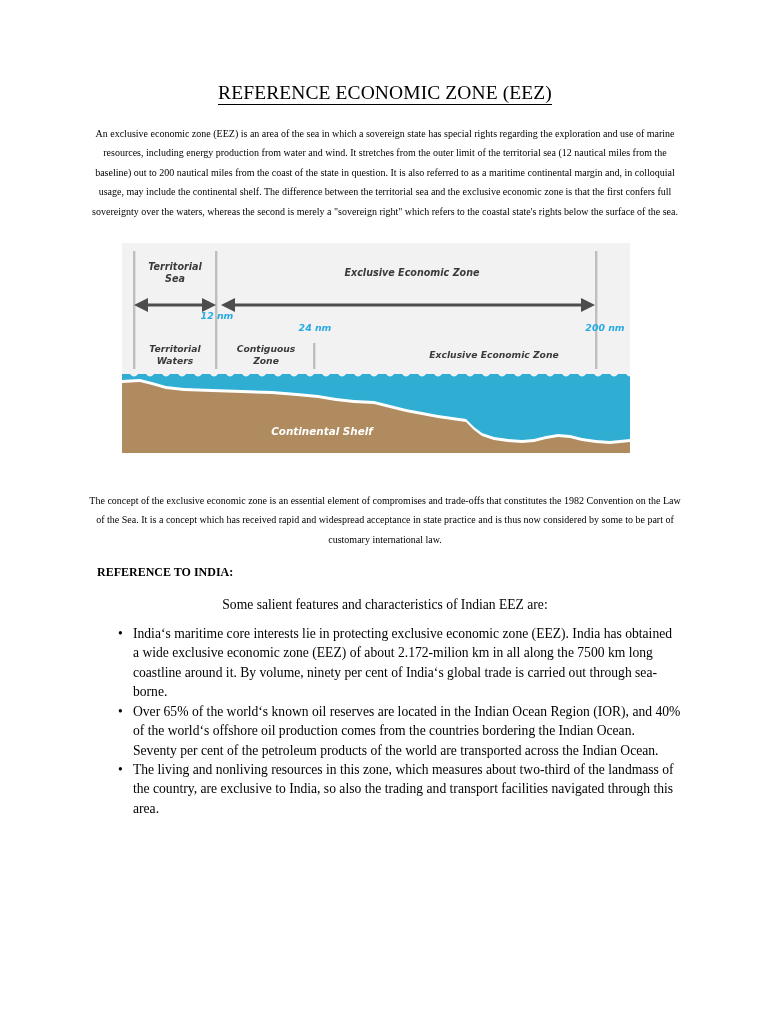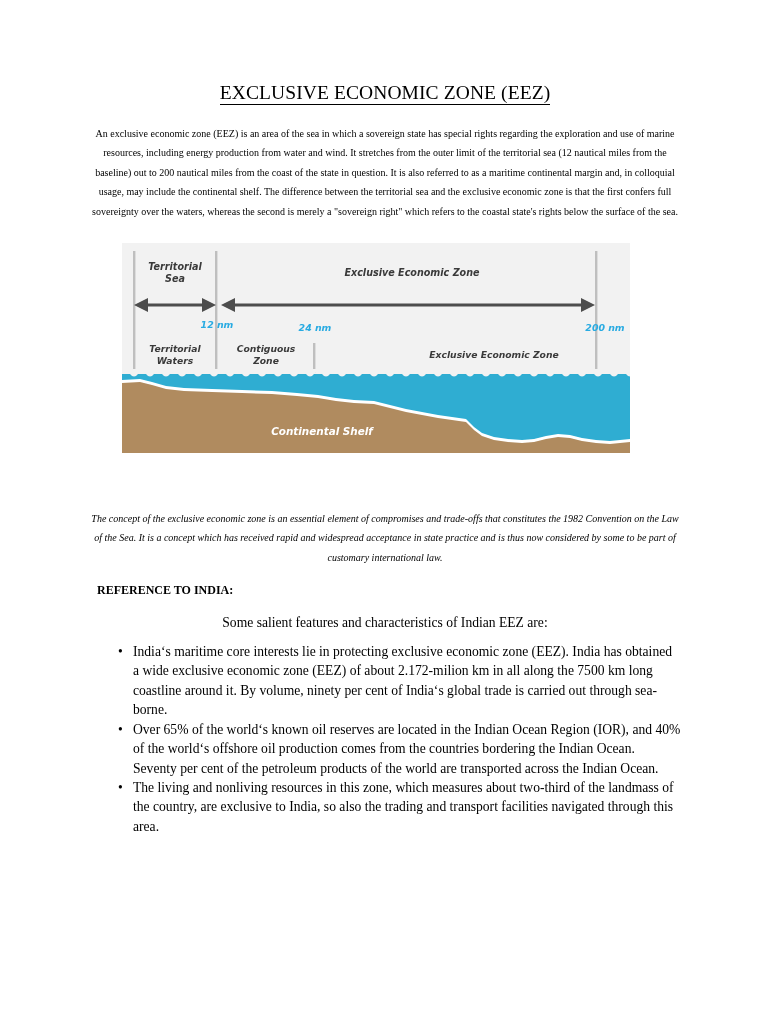--- a/index.html
+++ b/index.html
@@ -128,21 +128,21 @@
   .fig-label.small {
     font-size: 9.2px;
   }
 </style>
 </head>
 <body>
 
 <div class="page">
   <div class="content">
 
-    <h1 class="doc-title"><span>EXCLUSIVE ECONOMIC ZONE (EEZ)</span></h1>
+    <h1 class="doc-title"><span>REFERENCE ECONOMIC ZONE (EEZ)</span></h1>
 
     <p class="para">An exclusive economic zone (EEZ) is an area of the sea in which a sovereign state has special rights regarding the exploration and use of marine resources, including energy production from water and wind. It stretches from the outer limit of the territorial sea (12 nautical miles from the baseline) out to 200 nautical miles from the coast of the state in question. It is also referred to as a maritime continental margin and, in colloquial usage, may include the continental shelf. The difference between the territorial sea and the exclusive economic zone is that the first confers full sovereignty over the waters, whereas the second is merely a "sovereign right" which refers to the coastal state's rights below the surface of the sea.</p>
 
     <div class="figure-wrap">
       <div class="figure">
 
         <svg class="fig-svg" viewBox="0 0 508 210" preserveAspectRatio="none">
 
           <g>
             <rect x="11" y="8" width="2.4" height="122" fill="#bfbfbf"></rect>
@@ -194,36 +194,36 @@
                    L330,177 L344,179 L352,187 L360,193 L372,197
                    L386,199 L400,200 L412,199 L424,196 L436,194
                    L448,195 L460,198 L474,200 L488,201 L498,200 L508,199
                    L508,210 L0,210 Z"></path>
         </svg>
 
         <div class="fig-label" style="left:18px; top:18px; width:70px;">Territorial
 Sea</div>
         <div class="fig-label" style="left:110px; top:24px; width:360px;">Exclusive Economic Zone</div>
 
-        <div class="fig-label nm" style="left:64px; top:76px; width:62px;">12 nm</div>
+        <div class="fig-label nm" style="left:64px; top:67px; width:62px;">12 nm</div>
         <div class="fig-label nm" style="left:162px; top:79px; width:62px;">24 nm</div>
         <div class="fig-label nm" style="left:452px; top:79px; width:62px;">200 nm</div>
 
         <div class="fig-label small" style="left:18px; top:100px; width:70px;">Territorial
 Waters</div>
         <div class="fig-label small" style="left:105px; top:100px; width:78px;">Contiguous
 Zone</div>
         <div class="fig-label small" style="left:272px; top:106px; width:200px;">Exclusive Economic Zone</div>
 
         <div class="fig-label onsand" style="left:100px; top:182px; width:200px;">Continental Shelf</div>
 
       </div>
     </div>
 
-    <p class="para" style="margin-top:56px;font-style:italic;">The concept of the exclusive economic zone is an essential element of compromises and trade-offs that constitutes the 1982 Convention on the Law of the Sea. It is a concept which has received rapid and widespread acceptance in state practice and is thus now considered by some to be part of customary international law.</p>
+    <p class="para" style="margin-top:38px;">The concept of the exclusive economic zone is an essential element of compromises and trade-offs that constitutes the 1982 Convention on the Law of the Sea. It is a concept which has received rapid and widespread acceptance in state practice and is thus now considered by some to be part of customary international law.</p>
 
     <div class="section-head">REFERENCE TO INDIA:</div>
 
     <div class="lead-in">Some salient features and characteristics of Indian EEZ are:</div>
 
     <ul class="bullets">
       <li>
         <span class="bullet-dot">•</span>
         <span>India‘s maritime core interests lie in protecting exclusive economic zone (EEZ). India has obtained a wide exclusive economic zone (EEZ) of about 2.172-milion km in all along the 7500 km long coastline around it. By volume, ninety per cent of India‘s global trade is carried out through sea-borne.</span>
       </li>

